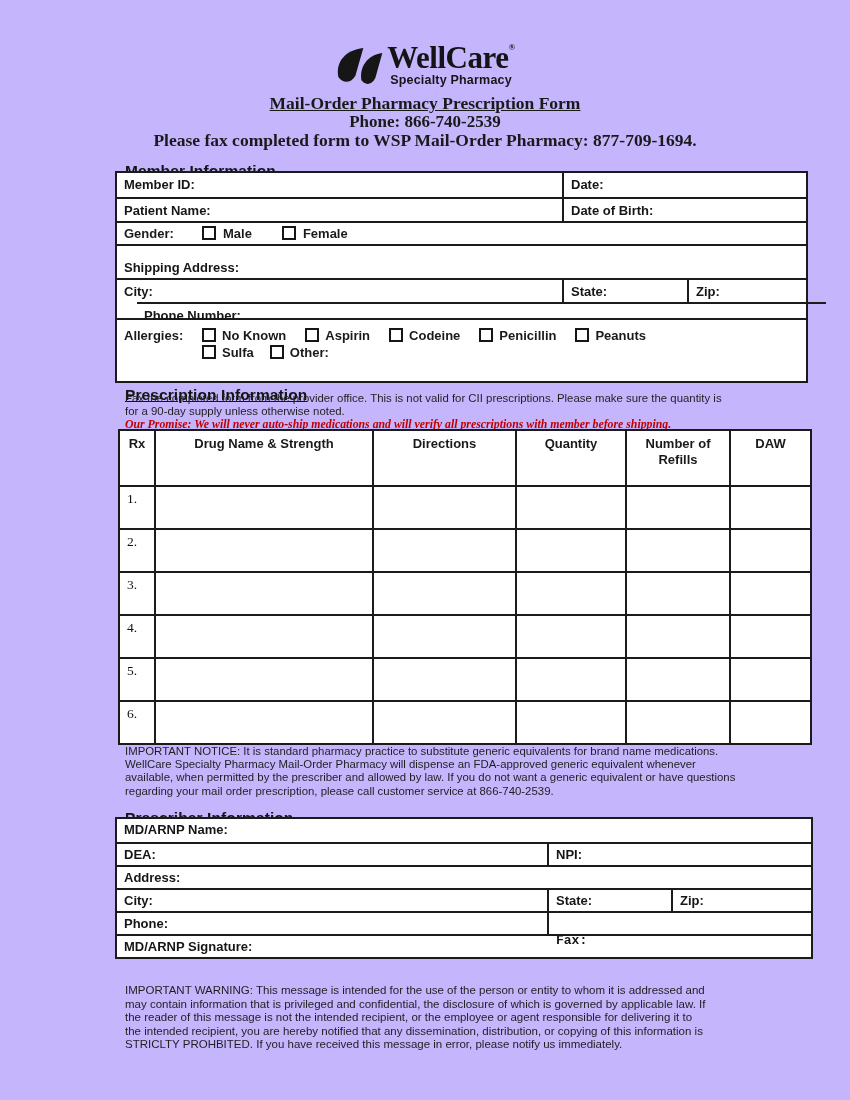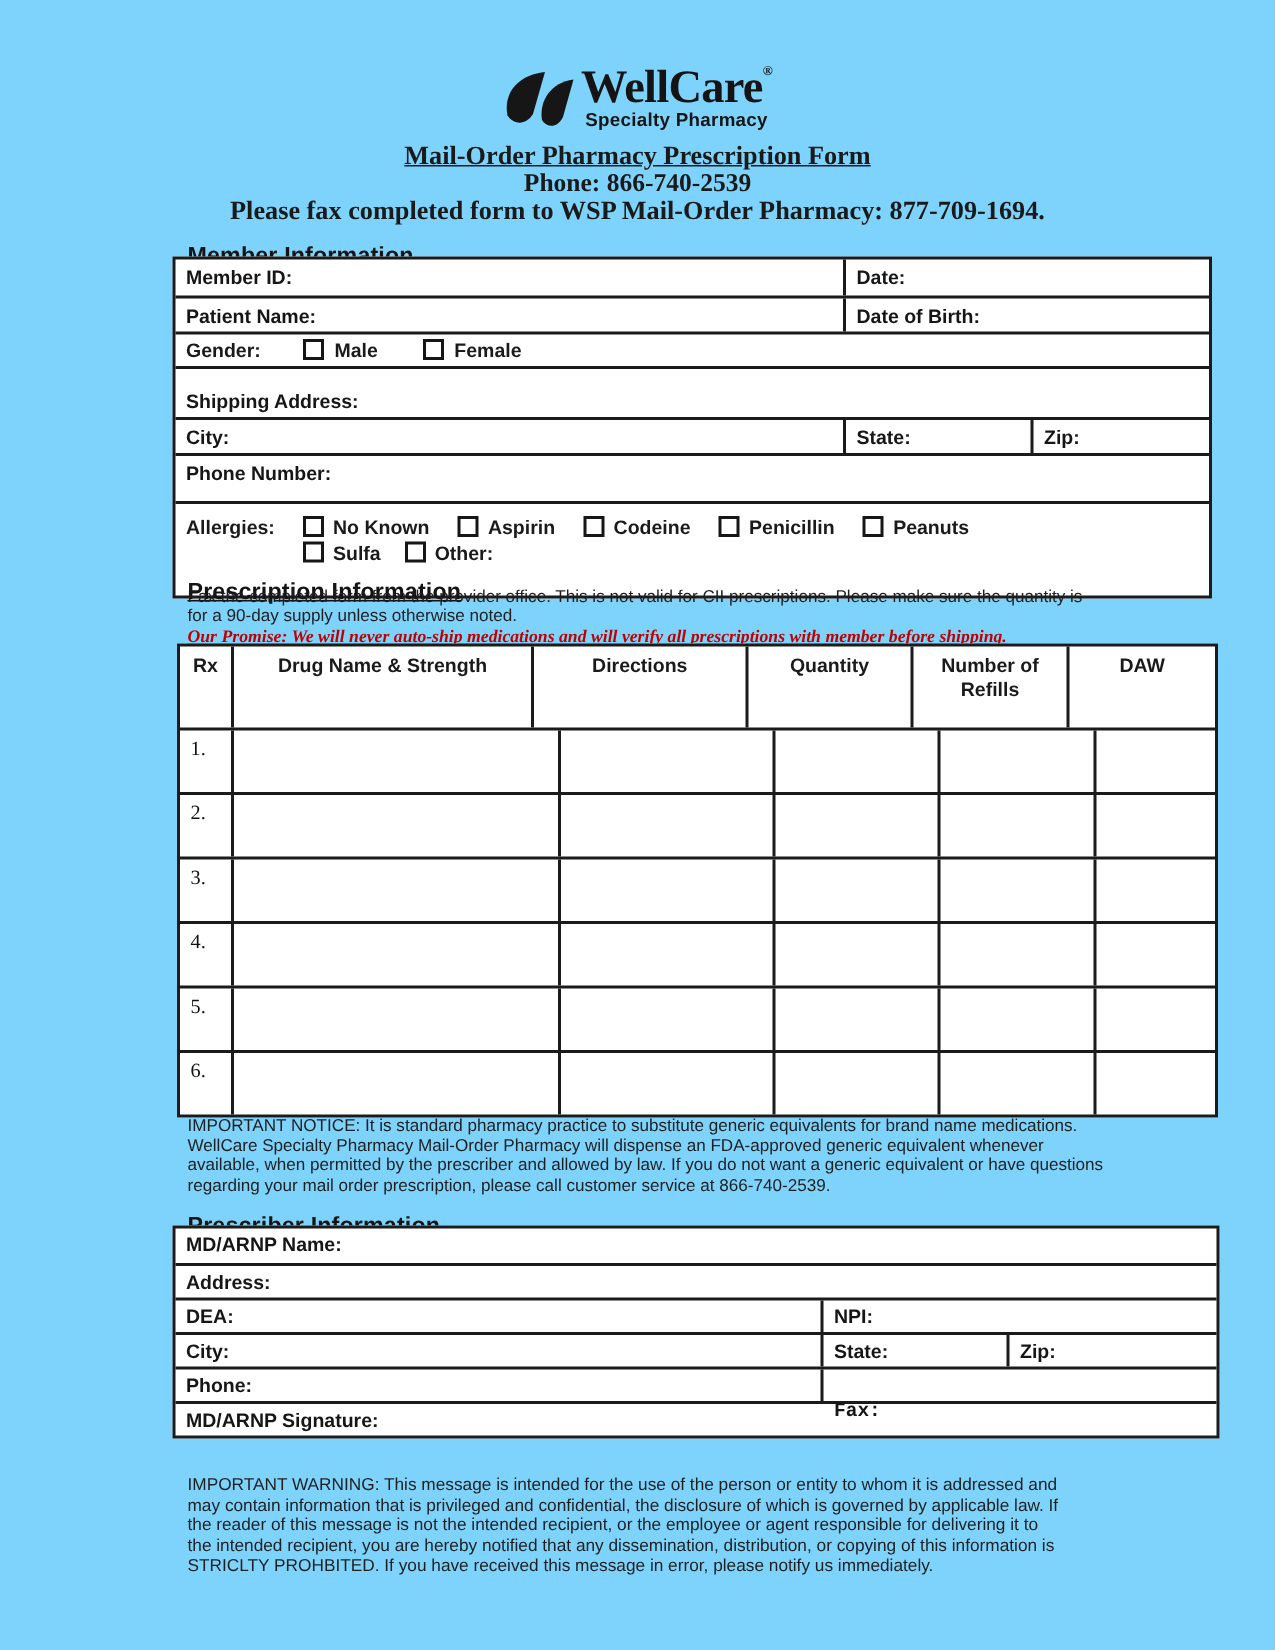--- a/index.html
+++ b/index.html
@@ -1,21 +1,21 @@
 <!DOCTYPE html>
 <html><head>
 <meta charset="utf-8">
 <style>
   * { box-sizing: border-box; margin: 0; padding: 0; }
   html,body { background:#fff; }
   .page {
     position: relative;
     width: 850px;
     height: 1100px;
-    background: #7dd3fc;
+    background: #c4b5fd;
     font-family: "Liberation Sans", sans-serif;
     color: #1a1a1a;
     overflow: hidden;
   }
   
   .logo {
     position: absolute; top: 42px; left: 50%; transform: translateX(-50%);
     display: flex; align-items: flex-start; gap: 4px;
   }
   .logo svg { display: block; margin-top: 4px; }
@@ -149,21 +149,21 @@
       <div class="tcell" style="width:445px;">
         <span class="lbl">City:</span>
       </div>
       <div class="tcell bl" style="width:125px;">
         <span class="lbl">State:</span>
       </div>
       <div class="tcell bl grow1">
         <span class="lbl">Zip:</span>
       </div>
     </div>
-    <div class="trow" style="height:32px;">
+    <div class="trow" style="height:16px;margin-left:20px;">
       <div class="tcell grow1">
         <span class="lbl">Phone Number:</span>
       </div>
     </div>
     <div class="trow" style="height:63px;">
       <div class="tcell grow1 allergy-cell">
         <div>
           <span class="al-head">Allergies:</span><span class="allergy-item"><span class="cb"></span><span>No Known</span></span><span class="allergy-item"><span class="cb"></span><span>Aspirin</span></span><span class="allergy-item"><span class="cb"></span><span>Codeine</span></span><span class="allergy-item"><span class="cb"></span><span>Penicillin</span></span><span class="allergy-item"><span class="cb"></span><span>Peanuts</span></span>
         </div>
         <div class="allergy-line2">
@@ -173,21 +173,21 @@
     </div>
   </div>
 
   <div class="sec-h" style="left:125px; top:374px;">Prescription Information</div>
   <div class="para" style="left:125px; top:392px; width:608px;">Fax the completed form from the provider office. This is not valid for CII prescriptions. Please make sure the quantity is for a 90-day supply unless otherwise noted.</div>
   <div class="promise" style="left:125px; top:417px; color:#c00000;">Our Promise: We will never auto-ship medications and will verify all prescriptions with member before shipping.</div>
 
   <div class="tbl" style="left:118px; top:429px; width:694px;">
     <div class="trow rx-head" style="height:54px;">
       <div class="tcell" style="width:34px;">Rx</div>
-      <div class="tcell bl" style="width:200px;">Drug Name &amp; Strength</div>
+      <div class="tcell bl" style="width:218px;">Drug Name &amp; Strength</div>
       <div class="tcell bl" style="width:143px;">Directions</div>
       <div class="tcell bl" style="width:110px;">Quantity</div>
       <div class="tcell bl" style="width:104px; padding-left:14px; padding-right:14px;">Number of Refills</div>
       <div class="tcell bl grow1">DAW</div>
     </div>
 
     <div class="trow" style="height:43px;">
       <div class="tcell rx-num" style="width:34px;">1.</div>
       <div class="tcell bl" style="width:218px;"></div>
       <div class="tcell bl" style="width:143px;"></div>
@@ -241,33 +241,33 @@
 
   <div class="sec-h" style="left:125px; top:797px;">Prescriber Information</div>
 
   <div class="tbl" style="left:115px; top:817px; width:698px;">
     <div class="trow" style="height:23px;justify-content:flex-end;">
       <div class="tcell grow1">
         <span class="lbl" style="padding-top:3px;">MD/ARNP Name:</span>
       </div>
     </div>
     <div class="trow" style="height:23px;">
-      <div class="tcell grow1">
-        <span class="lbl" style="padding-top:3px;">Address:</span>
-      </div>
-    </div>
-    <div class="trow" style="height:23px;">
       <div class="tcell" style="width:430px;">
         <span class="lbl" style="padding-top:3px;">DEA:</span>
       </div>
       <div class="tcell bl grow1">
         <span class="lbl" style="padding-top:3px;">NPI:</span>
       </div>
     </div>
     <div class="trow" style="height:23px;">
+      <div class="tcell grow1">
+        <span class="lbl" style="padding-top:3px;">Address:</span>
+      </div>
+    </div>
+    <div class="trow" style="height:23px;">
       <div class="tcell" style="width:430px;">
         <span class="lbl" style="padding-top:3px;">City:</span>
       </div>
       <div class="tcell bl" style="width:124px;">
         <span class="lbl" style="padding-top:3px;">State:</span>
       </div>
       <div class="tcell bl grow1">
         <span class="lbl" style="padding-top:3px;">Zip:</span>
       </div>
     </div>

